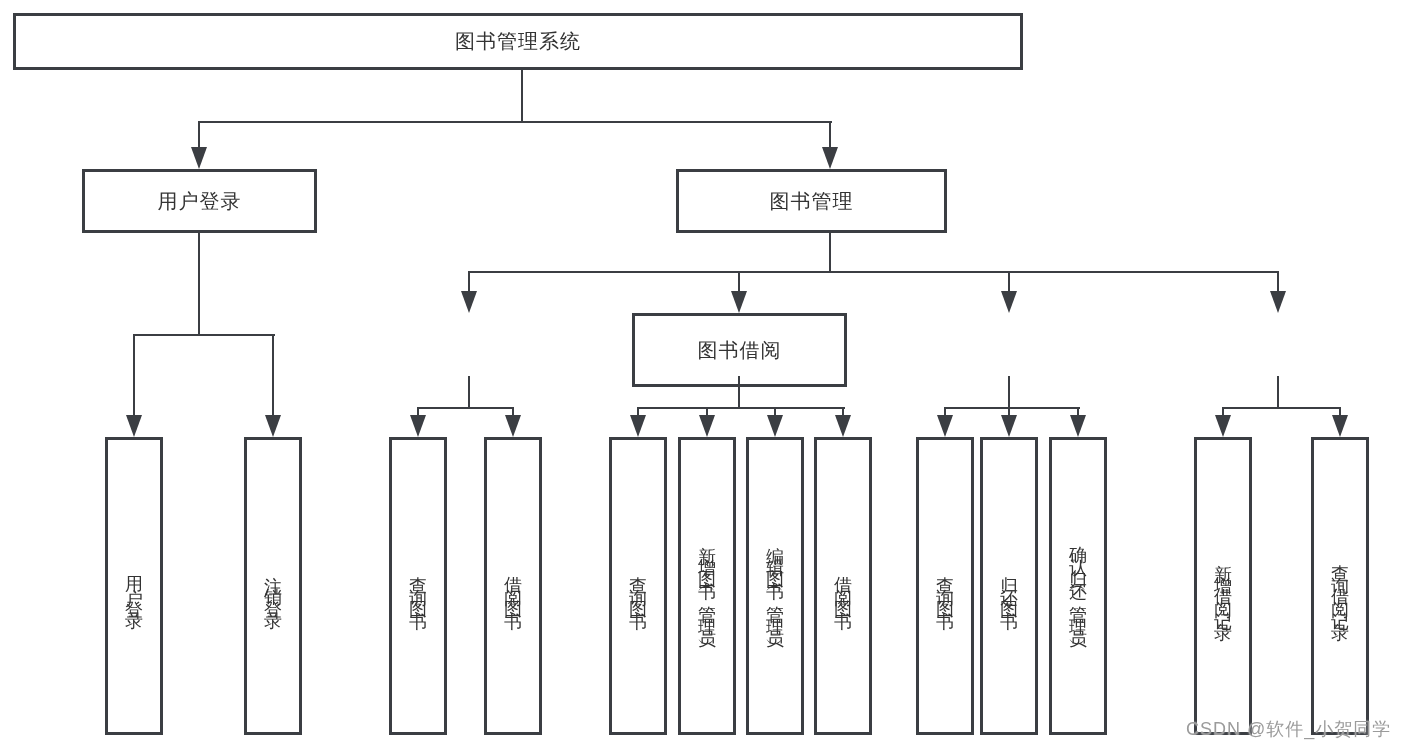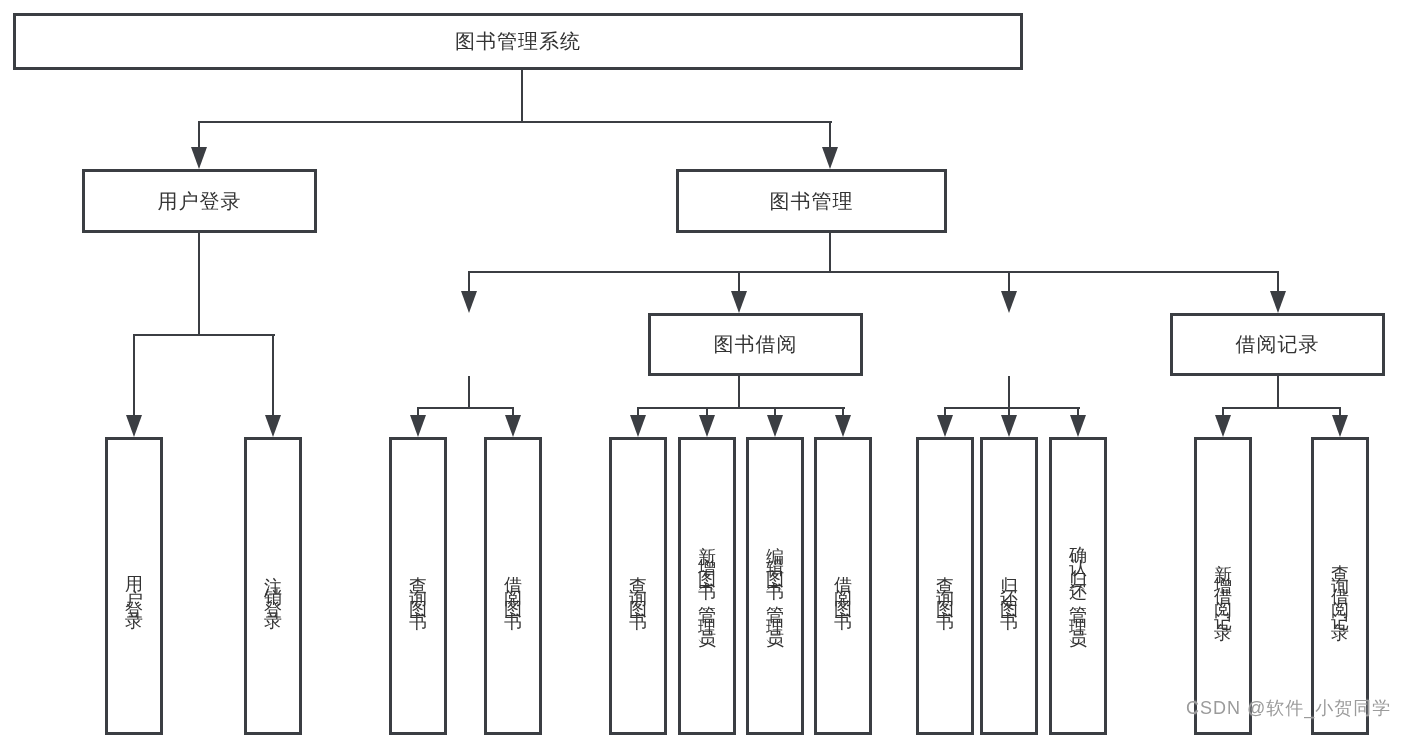--- a/index.html
+++ b/index.html
@@ -41,21 +41,21 @@
   .vline{position:absolute;width:2px;background:var(--line);}
   .hline{position:absolute;height:2px;background:var(--line);}
   .arrow{
     position:absolute;width:0;height:0;
     border-left:8px solid transparent;
     border-right:8px solid transparent;
     border-top:22px solid var(--line);
   }
   .watermark{
     position:absolute;
-    left:1186px;top:696px;
+    left:1186px;top:717px;
     font-size:18px;
     color:var(--wm);
     letter-spacing:1px;
     white-space:nowrap;
     text-shadow:0 0 2px rgba(255,255,255,.8);
     z-index:5;
   }
 </style>
 </head>
 <body>
@@ -91,25 +91,22 @@
   <div class="hline" style="left:468px;top:271px;width:811px;"></div>
   <div class="vline" style="left:468px;top:271px;height:24px;"></div>
   <div class="arrow" style="left:461px;top:291px;"></div>
   <div class="vline" style="left:738px;top:271px;height:24px;"></div>
   <div class="arrow" style="left:731px;top:291px;"></div>
   <div class="vline" style="left:1008px;top:271px;height:24px;"></div>
   <div class="arrow" style="left:1001px;top:291px;"></div>
   <div class="vline" style="left:1277px;top:271px;height:24px;"></div>
   <div class="arrow" style="left:1270px;top:291px;"></div>
 
-  <div class="box" style="left:648px;top:313px;width:215px;height:63px;text-align:right;">
+  <div class="box" style="left:632px;top:313px;width:215px;height:74px;text-align:right;">
     <span>图书借阅</span>
-  </div>
-  <div class="box" style="left:1170px;top:313px;width:215px;height:63px;">
-    <span>借阅记录</span>
   </div>
 
   <div class="vline" style="left:468px;top:376px;height:33px;"></div>
   <div class="hline" style="left:417px;top:407px;width:97px;"></div>
   <div class="vline" style="left:417px;top:407px;height:12px;"></div>
   <div class="arrow" style="left:410px;top:415px;"></div>
   <div class="vline" style="left:512px;top:407px;height:12px;"></div>
   <div class="arrow" style="left:505px;top:415px;"></div>
 
   <div class="vline" style="left:738px;top:376px;height:33px;"></div>

